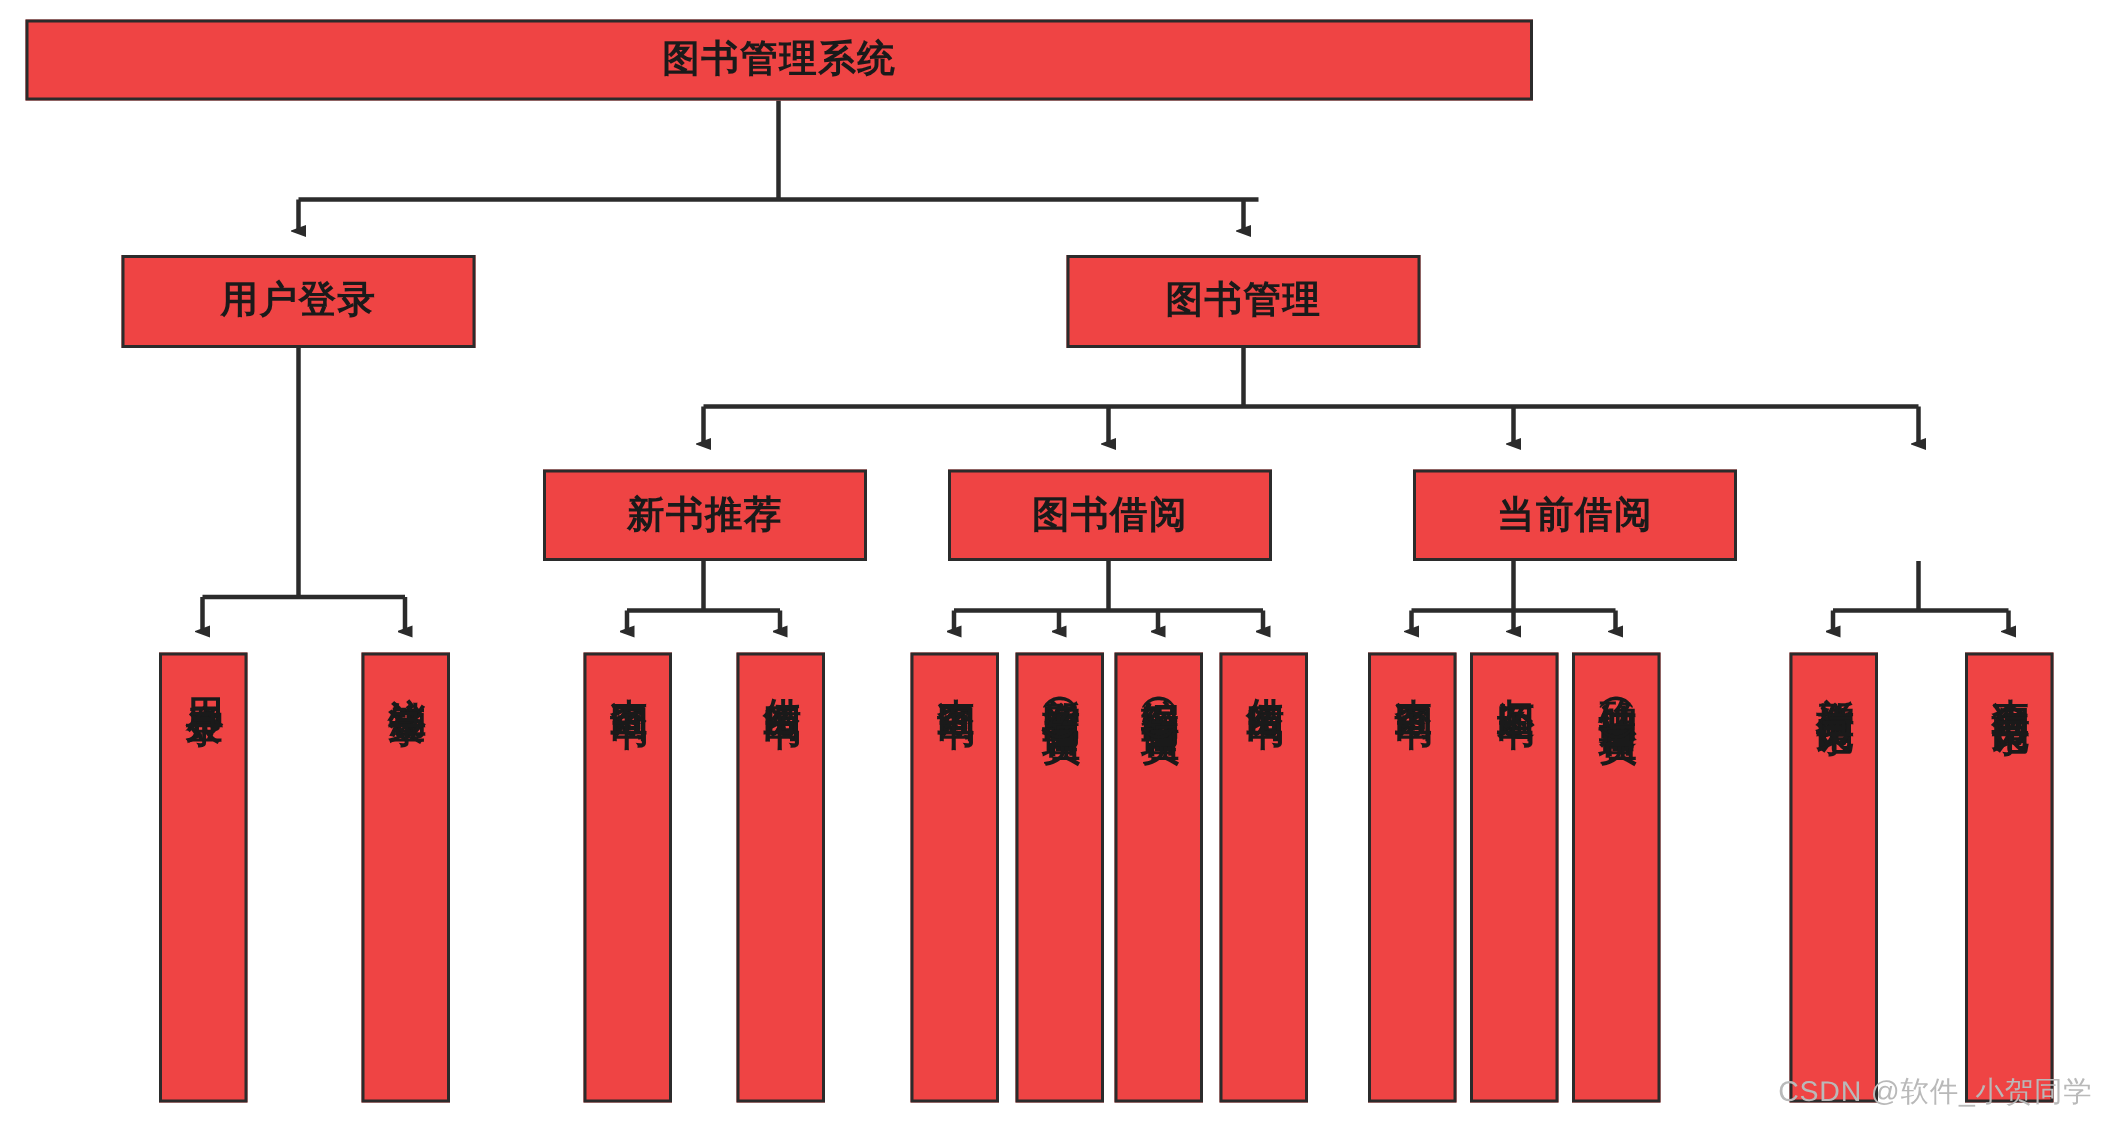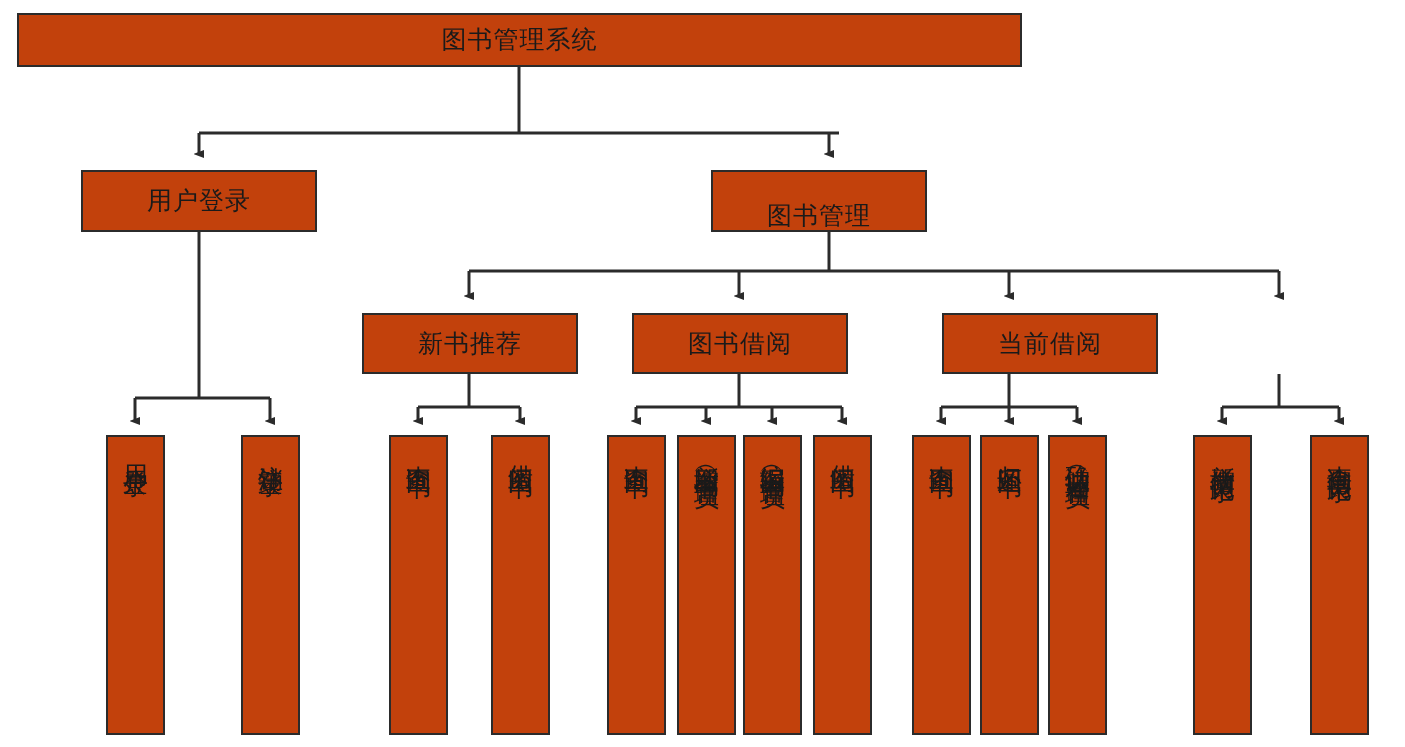--- a/index.html
+++ b/index.html
@@ -20,26 +20,27 @@
   #connector-layer {
     position: absolute;
     left: 0;
     top: 0;
     width: 1405px;
     height: 747px;
   }
   .node {
     position: absolute;
     box-sizing: border-box;
-    background: #c2410c;
+    background: #ef4444;
     border: 2px solid #2b2b2b;
     display: flex;
     align-items: center;
     justify-content: center;
     color: #1a1a1a;
+    font-weight: bold;
   }
   .node-label {
     display: block;
     text-align: center;
     line-height: 1.18;
     white-space: pre;
   }
   
   .node.h .node-label {
     font-size: 25px;
@@ -128,21 +129,21 @@
     </g>
   </svg>
 
   <div class="node root h" style="left:17px; top:13px; width:1005px; height:54px;">
     <span class="node-label">图书管理系统</span>
   </div>
 
   <div class="node h" style="left:81px; top:170px; width:236px; height:62px;">
     <span class="node-label">用户登录</span>
   </div>
-  <div class="node h" style="left:711px; top:170px; width:216px; height:62px;align-items:flex-end;">
+  <div class="node h" style="left:711px; top:170px; width:236px; height:62px;">
     <span class="node-label">图书管理</span>
   </div>
 
   <div class="node h" style="left:362px; top:313px; width:216px; height:61px;">
     <span class="node-label">新书推荐</span>
   </div>
   <div class="node h" style="left:632px; top:313px; width:216px; height:61px;">
     <span class="node-label">图书借阅</span>
   </div>
   <div class="node h" style="left:902px; top:313px; width:216px; height:61px;margin-left:40px;">
@@ -186,14 +187,15 @@
     <span class="node-label">确认归还（管理员）</span>
   </div>
 
   <div class="node v" style="left:1193px; top:435px; width:59px; height:300px;">
     <span class="node-label">新增借阅记录</span>
   </div>
   <div class="node v" style="left:1310px; top:435px; width:59px; height:300px;">
     <span class="node-label">查询借阅记录</span>
   </div>
 
+  <div id="watermark">CSDN @软件_小贺同学</div>
 
 </div>
 
 </body></html>

